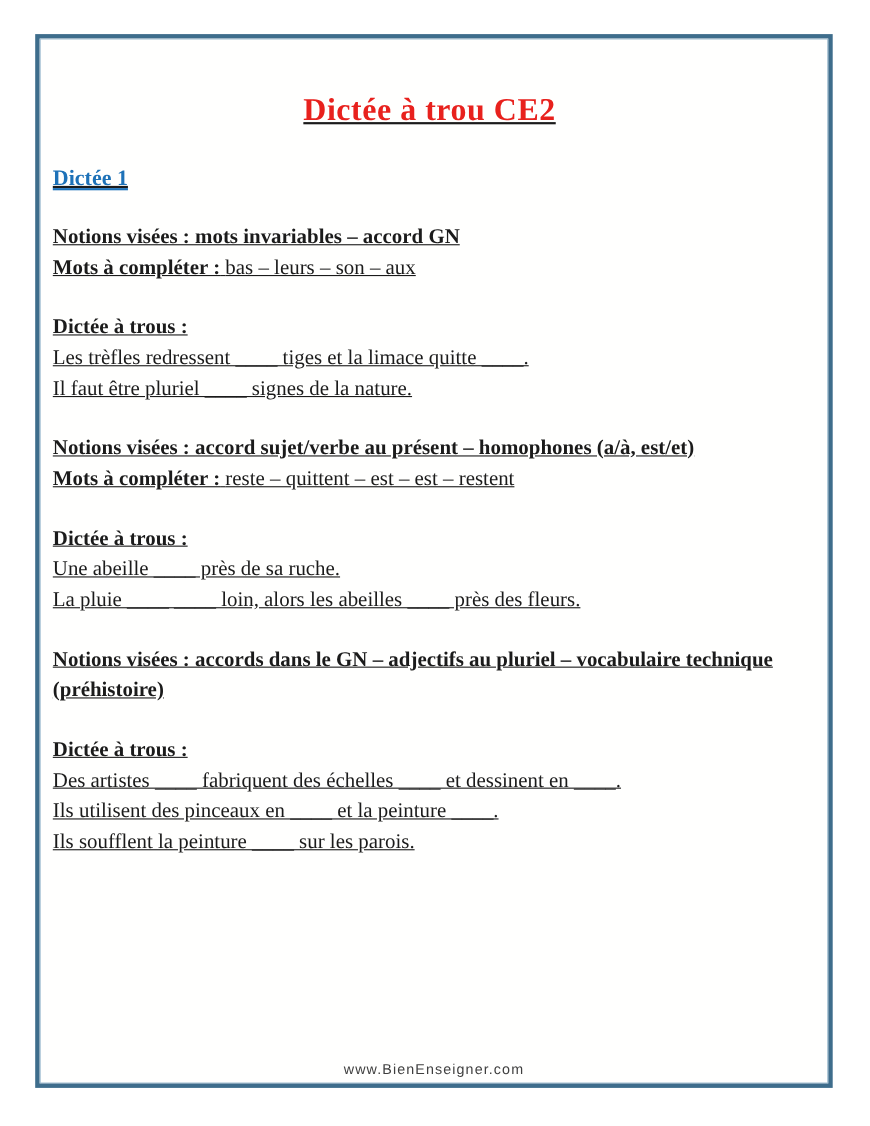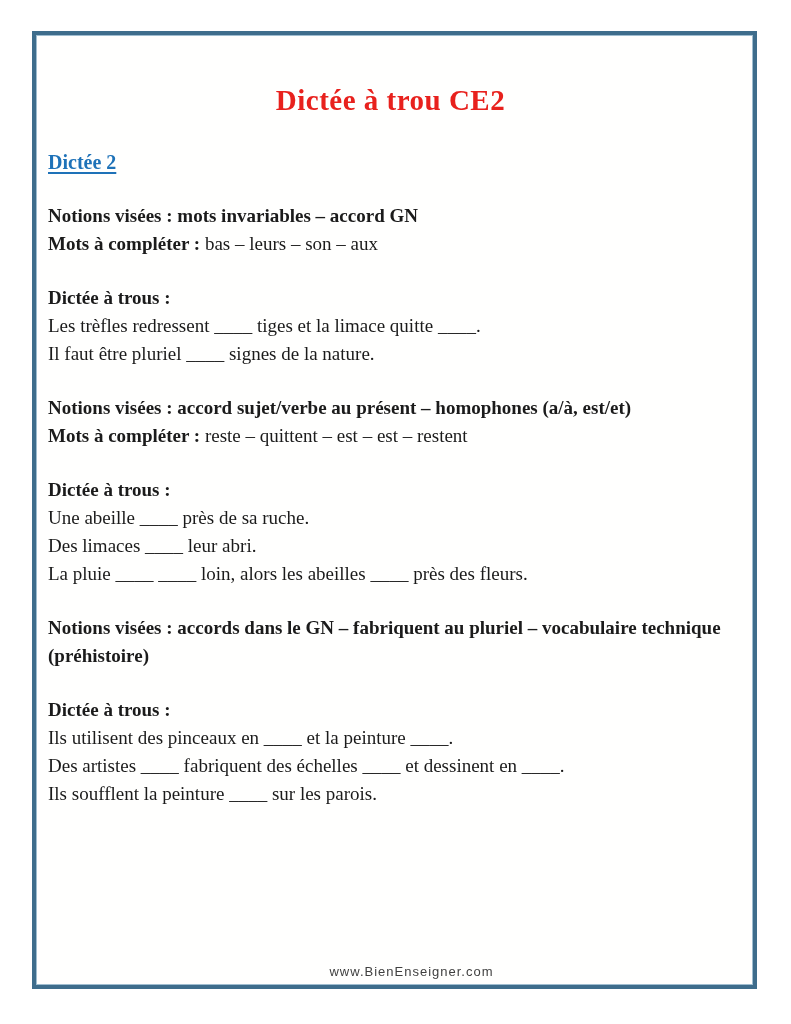--- a/index.html
+++ b/index.html
@@ -17,20 +17,21 @@
     position: absolute;
     left: 32px;
     top: 31px;
     width: 725px;
     height: 958px;
     border: 4px solid #3e6d8c;
     box-shadow: inset 0 0 0 1px #9fbdd0;
     background: #fffffe;
     padding: 48px 20px 0 12px;
     overflow: hidden;
+    text-decoration: underline;
   }
   .title {
     font-size: 29px;
     line-height: 35px;
     font-weight: bold;
     text-align: center;
     color: #e8211d;
     letter-spacing: 0.5px;
   }
   .section-heading {
@@ -47,60 +48,59 @@
     line-height: 28px;
   }
   .notions {
     margin-top: 26px;
     font-weight: bold;
   }
   .mots b, .dictee-label { font-weight: bold; }
   .dictee-label { margin-top: 26px; }
   .footer {
     position: absolute;
-    left: 17px;
+    left: 0;
     bottom: 6px;
     width: 100%;
     text-align: center;
     font-family: "Liberation Sans", sans-serif;
     font-size: 13px;
     letter-spacing: 1px;
     color: #3f3f3f;
     margin-top: 40px;
   }
 </style>
 </head>
 <body>
 
 <div class="page">
   <div class="frame">
 
     <h1 class="title">Dictée à trou CE2</h1>
 
     <section>
-      <h2 class="section-heading">Dictée 2</h2>
+      <h2 class="section-heading">Dictée 1</h2>
       <p class="line notions">Notions visées : mots invariables – accord GN</p>
       <p class="line mots"><b>Mots à compléter :</b> <span>bas – leurs – son – aux</span></p>
       <p class="line dictee-label">Dictée à trous :</p>
       <p class="line">Les trèfles redressent ____ tiges et la limace quitte ____.</p>
       <p class="line">Il faut être pluriel ____ signes de la nature.</p>
     </section>
 
     <section>
       <p class="line notions">Notions visées : accord sujet/verbe au présent – homophones (a/à, est/et)</p>
       <p class="line mots"><b>Mots à compléter :</b> <span>reste – quittent – est – est – restent</span></p>
       <p class="line dictee-label">Dictée à trous :</p>
       <p class="line">Une abeille ____ près de sa ruche.</p>
-      <p class="line">Des limaces ____ leur abri.</p>
       <p class="line">La pluie ____ ____ loin, alors les abeilles ____ près des fleurs.</p>
     </section>
 
     <section>
-      <p class="line notions">Notions visées : accords dans le GN – fabriquent au pluriel – vocabulaire technique (préhistoire)</p>
+      <p class="line notions">Notions visées : accords dans le GN – adjectifs au pluriel – vocabulaire technique (préhistoire)</p>
       <p class="line dictee-label">Dictée à trous :</p>
+      <p class="line">Des artistes ____ fabriquent des échelles ____ et dessinent en ____.</p>
       <p class="line">Ils utilisent des pinceaux en ____ et la peinture ____.</p>
-      <p class="line">Des artistes ____ fabriquent des échelles ____ et dessinent en ____.</p>
       <p class="line">Ils soufflent la peinture ____ sur les parois.</p>
     </section>
 
     <div class="footer">www.BienEnseigner.com</div>
   </div>
 </div>
 
 </body></html>

